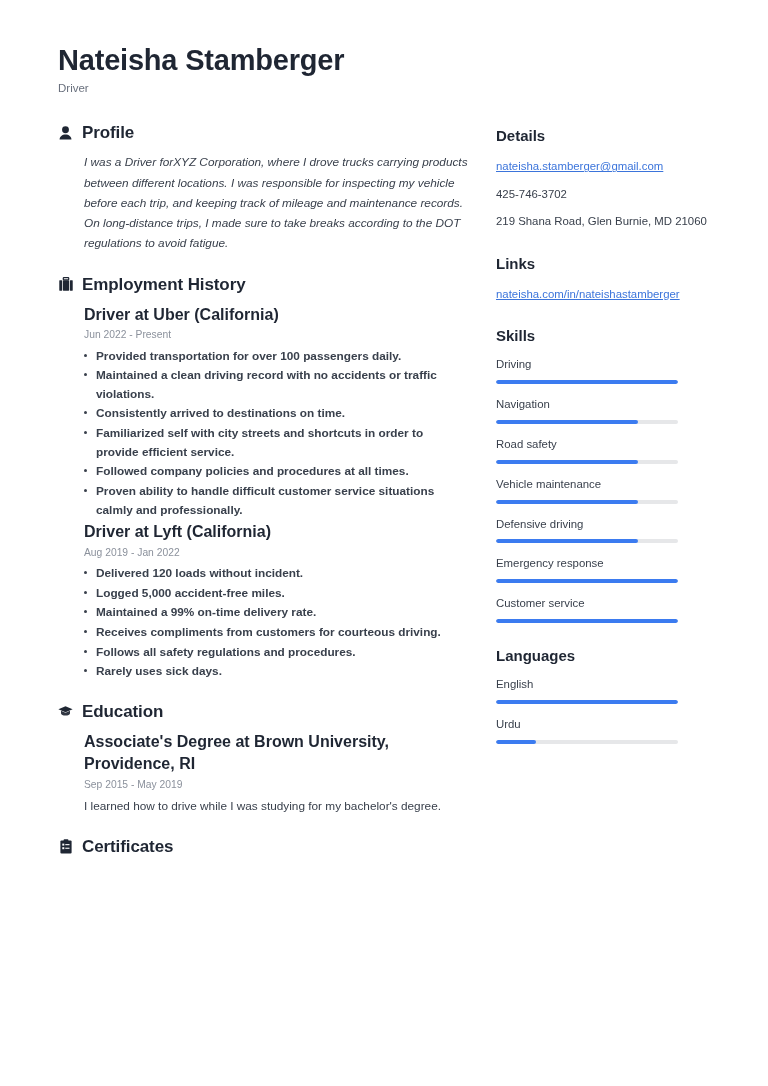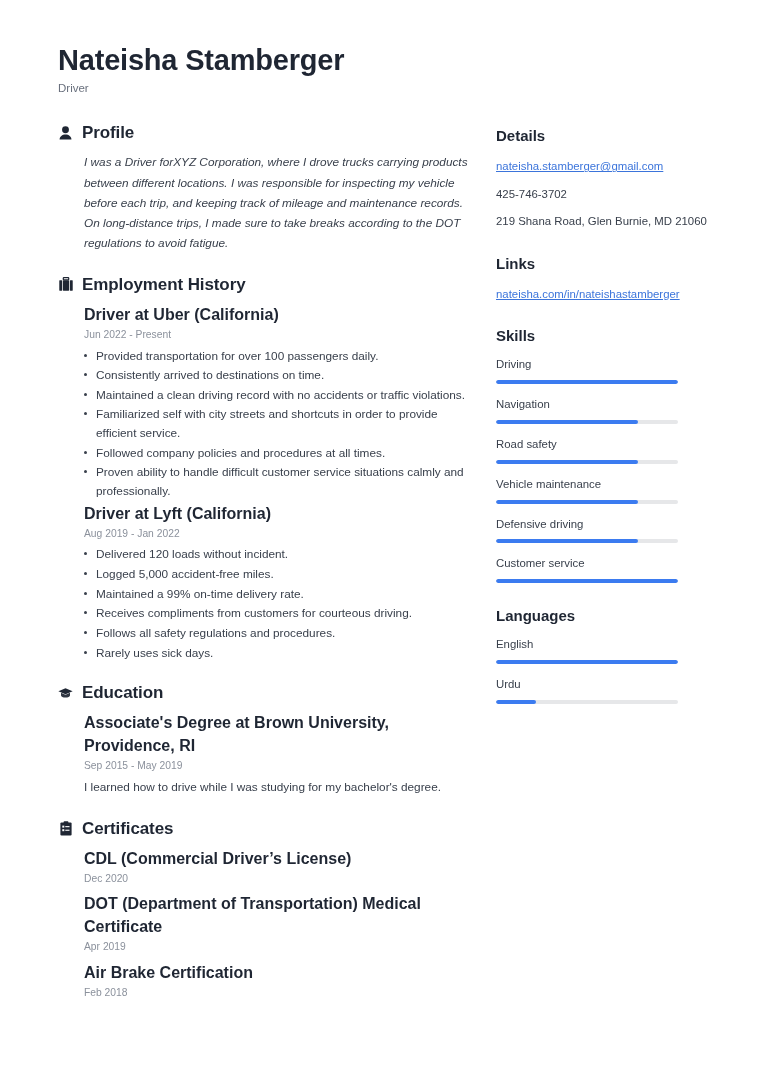--- a/index.html
+++ b/index.html
@@ -118,20 +118,21 @@
     padding: 0 0 0 26px;
     list-style: none;
   }
   ul.bullets li {
     position: relative;
     font-size: 11.8px;
     line-height: 1.58;
     color: #39404c;
     padding-left: 12px;
     margin-bottom: 1px;
+    font-weight: bold;
   }
   ul.bullets li::before {
     content: "";
     position: absolute;
     left: 0;
     top: 7px;
     width: 3px;
     height: 3px;
     border-radius: 50%;
     background: #39404c;
@@ -230,22 +231,22 @@
           <span class="section-title">Employment History</span>
         </div>
 
         <div class="entry">
           <div class="indent">
             <p class="entry-title">Driver at Uber (California)</p>
             <p class="entry-date">Jun 2022 - Present</p>
           </div>
           <ul class="bullets">
             <li>Provided transportation for over 100 passengers daily.</li>
+            <li>Maintained a clean driving record with no accidents or traffic violations.</li>
             <li>Consistently arrived to destinations on time.</li>
-            <li>Maintained a clean driving record with no accidents or traffic violations.</li>
             <li>Familiarized self with city streets and shortcuts in order to provide efficient service.</li>
             <li>Followed company policies and procedures at all times.</li>
             <li>Proven ability to handle difficult customer service situations calmly and professionally.</li>
           </ul>
         </div>
 
         <div class="entry">
           <div class="indent">
             <p class="entry-title">Driver at Lyft (California)</p>
             <p class="entry-date">Aug 2019 - Jan 2022</p>
@@ -285,34 +286,20 @@
               <rect x="0.4" y="1.4" width="11.2" height="13.2" rx="1.1"></rect>
               <rect x="3.6" y="0.2" width="4.8" height="2.6" rx="0.8" fill="currentColor"></rect>
               <rect x="2.3" y="4.6" width="2" height="2" fill="#ffffff"></rect>
               <rect x="5.3" y="5.1" width="4.2" height="1.1" fill="#ffffff"></rect>
               <rect x="2.3" y="8.2" width="2" height="2" fill="#ffffff"></rect>
               <rect x="5.3" y="8.7" width="4.2" height="1.1" fill="#ffffff"></rect>
             </svg>
           </span>
           <span class="section-title">Certificates</span>
         </div>
-        <div class="indent">
-          <div class="cert-entry">
-            <p class="entry-title">CDL (Commercial Driver’s License)</p>
-            <p class="entry-date">Dec 2020</p>
-          </div>
-          <div class="cert-entry">
-            <p class="entry-title">DOT (Department of Transportation) Medical Certificate</p>
-            <p class="entry-date">Apr 2019</p>
-          </div>
-          <div class="cert-entry">
-            <p class="entry-title">Air Brake Certification</p>
-            <p class="entry-date">Feb 2018</p>
-          </div>
-        </div>
       </div>
 
     </div>
 
     <div class="col-side">
 
       <div class="side-block">
         <p class="side-title">Details</p>
         <a class="side-link" href="#">nateisha.stamberger@gmail.com</a>
         <p class="side-line">425-746-3702</p>
@@ -355,20 +342,26 @@
           </div>
         </div>
 
         <div class="rating-item">
           <p class="rating-label">Defensive driving</p>
           <div class="rating-track">
             <div class="rating-fill" style="width: 78%;"></div>
           </div>
         </div>
 
+        <div class="rating-item">
+          <p class="rating-label">Emergency response</p>
+          <div class="rating-track">
+            <div class="rating-fill" style="width: 100%;"></div>
+          </div>
+        </div>
 
         <div class="rating-item">
           <p class="rating-label">Customer service</p>
           <div class="rating-track">
             <div class="rating-fill" style="width: 100%;"></div>
           </div>
         </div>
       </div>
 
       <div class="side-block">

